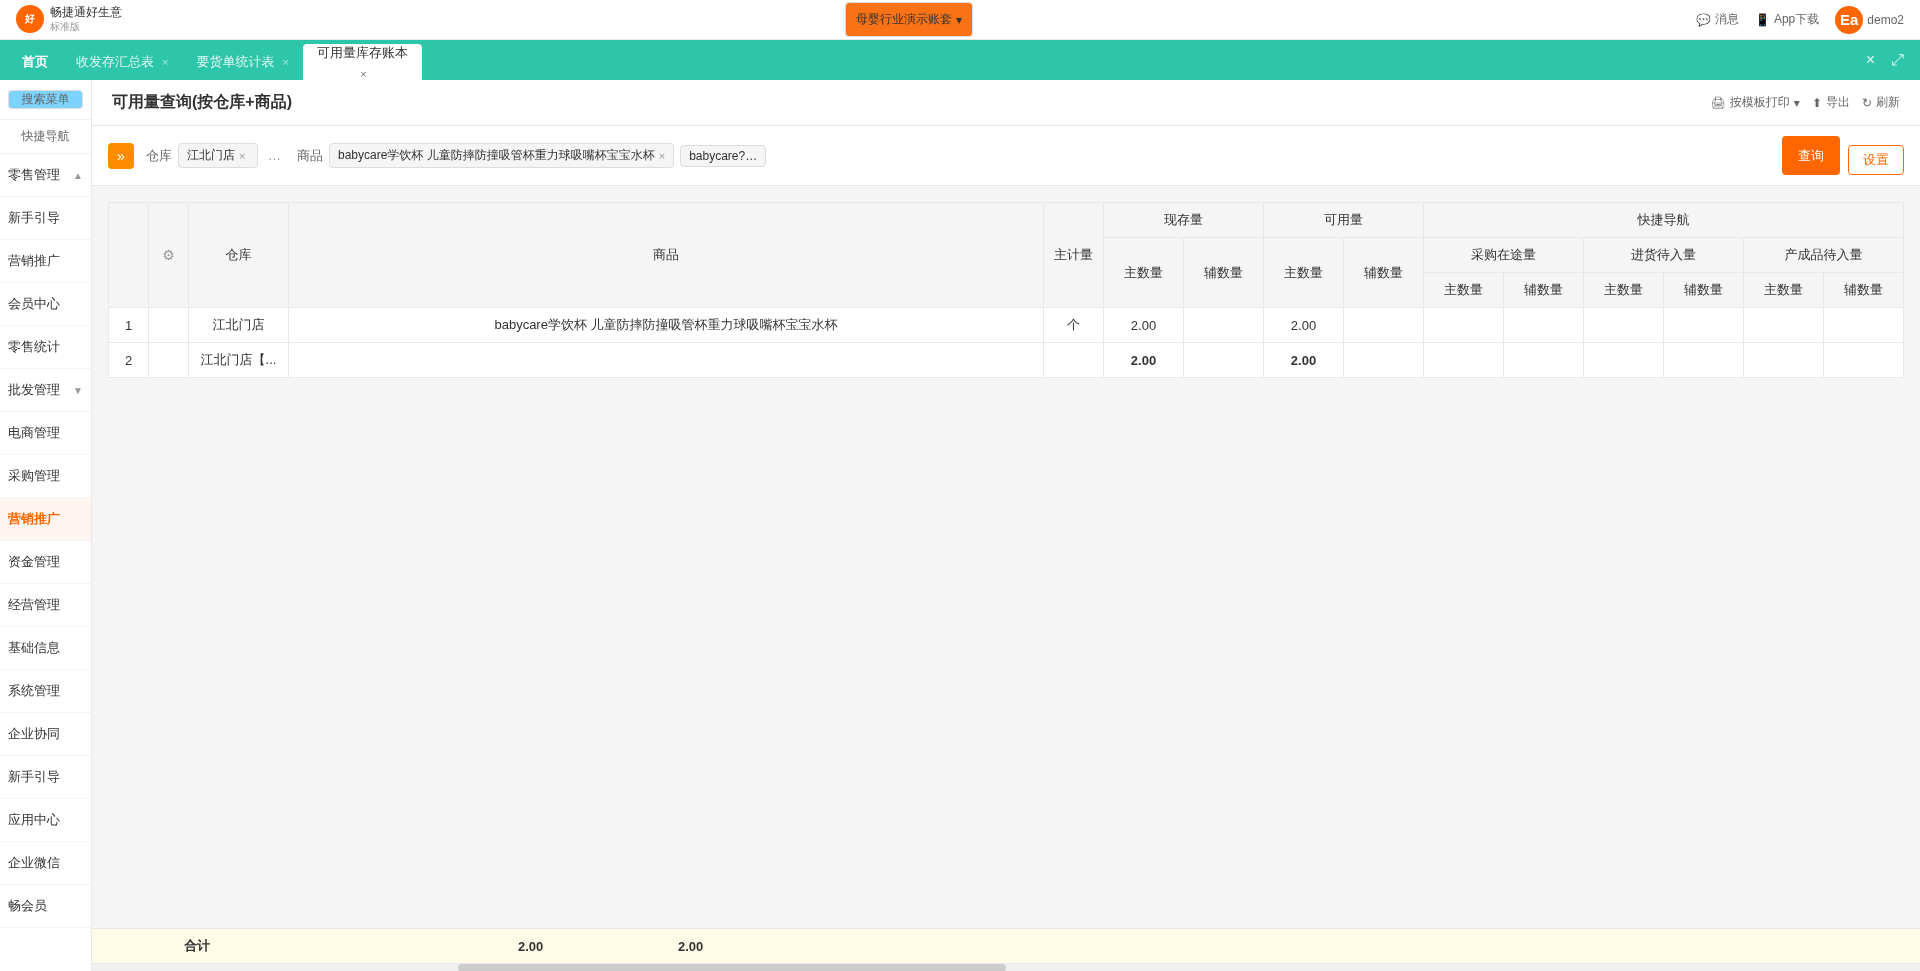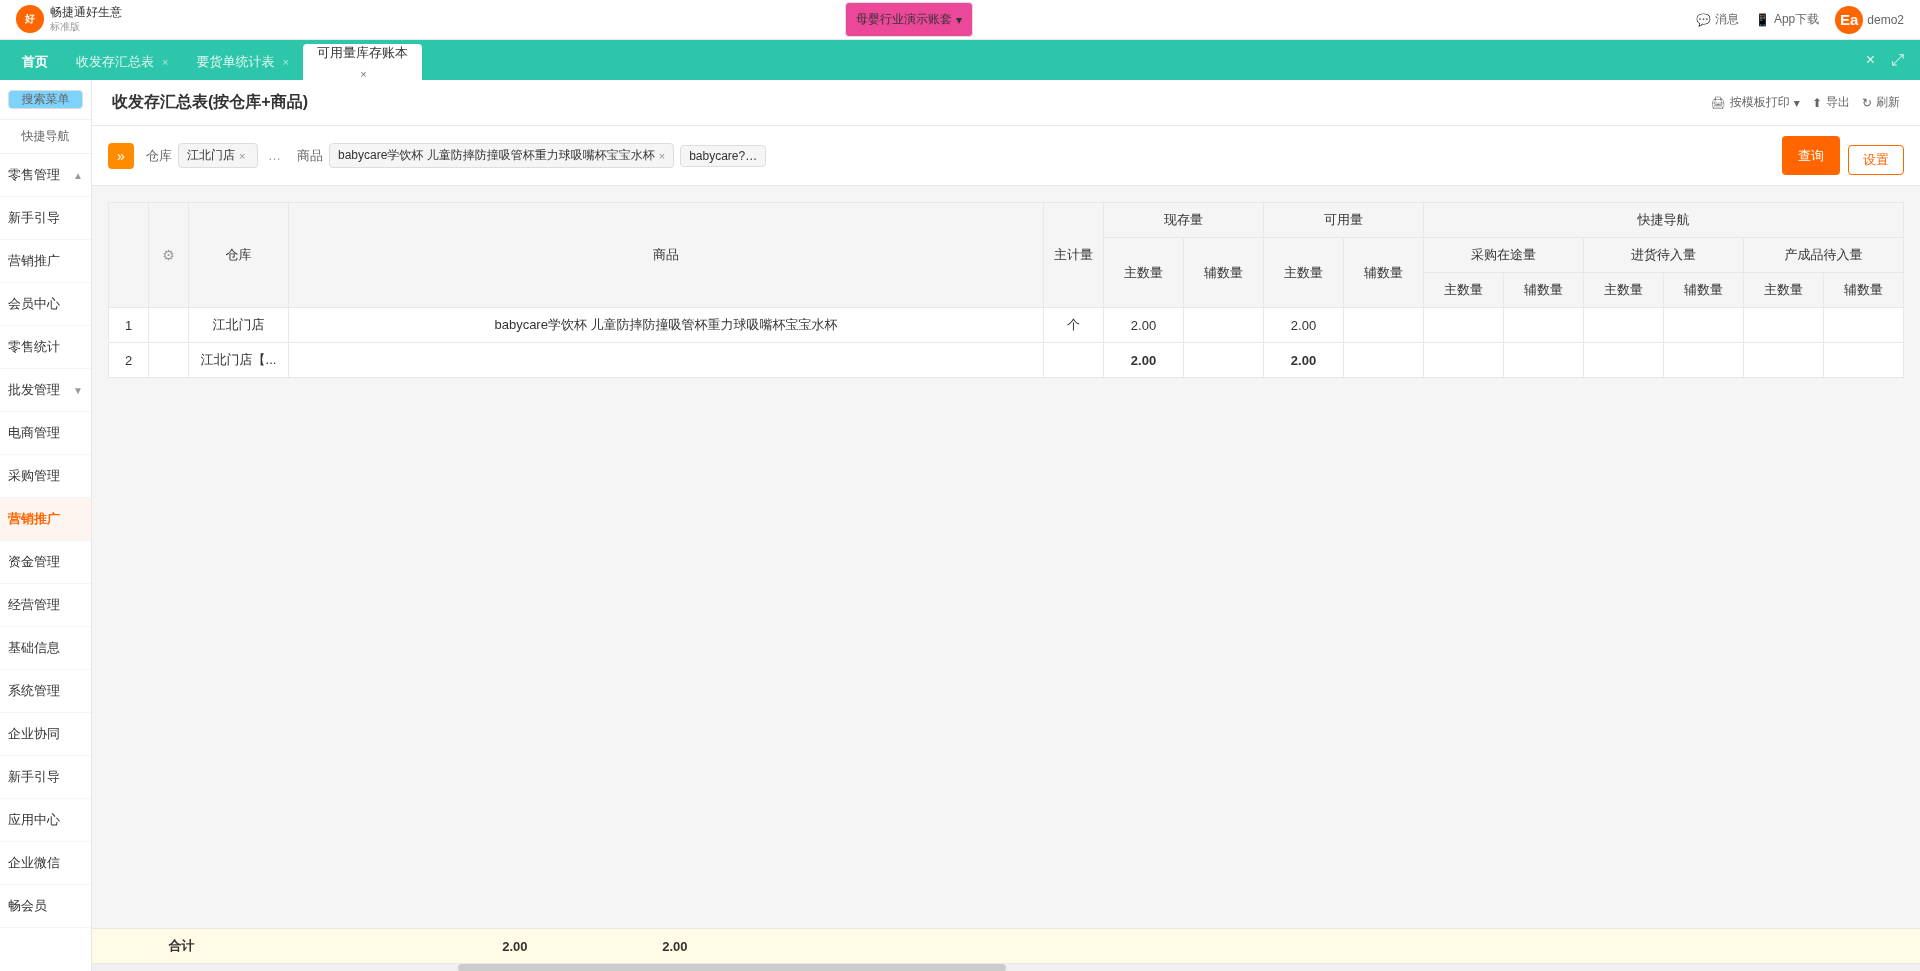--- a/index.html
+++ b/index.html
@@ -15,21 +15,21 @@
       padding: 0 16px;
       border-bottom: 1px solid #e8e8e8;
       flex-shrink: 0;
     }
     .top-bar-left { display: flex; align-items: center; gap: 8px; }
     .logo-area { display: flex; align-items: center; gap: 6px; }
     .logo-icon { width: 28px; height: 28px; background: #ff6600; border-radius: 50%; display: flex; align-items: center; justify-content: center; color: white; font-size: 10px; font-weight: bold; }
     .logo-text { font-size: 12px; color: #333; line-height: 1.2; }
     .logo-sub { font-size: 10px; color: #999; }
     .top-bar-center { display: flex; align-items: center; gap: 8px; }
-    .industry-select { display: flex; align-items: center; gap: 4px; padding: 8px 10px; border: 1px solid #ddd; border-radius: 4px; background: #ec4899; cursor: pointer; font-size: 12px; color: #333; }
+    .industry-select { display: flex; align-items: center; gap: 4px; padding: 8px 10px; border: 1px solid #ddd; border-radius: 4px; background: #f97316; cursor: pointer; font-size: 12px; color: #333; }
     .top-bar-right { display: flex; align-items: center; gap: 16px; }
     .top-bar-btn { display: flex; align-items: center; gap: 4px; font-size: 12px; color: #666; cursor: pointer; }
     .avatar { width: 28px; height: 28px; border-radius: 50%; background: #ff6600; display: flex; align-items: center; justify-content: center; color: white; font-size: 15px; font-weight: bold; overflow: hidden; }
 
     
     .nav-tabs {
       height: 40px;
       background: #2dc6aa;
       display: flex;
       align-items: stretch;
@@ -236,21 +236,21 @@
     .col-warehouse { width: 100px; text-align: left; }
     .col-product { text-align: left; }
     .col-unit { width: 60px; }
     .col-num { width: 80px; }
     .settings-icon { color: #999; font-size: 14px; }
 
     
     .table-footer {
       background: #fffbe6;
       border-top: 1px solid #e8e8e8;
-      padding: 8px 16px;
+      padding: 8px 32px;
       display: flex;
       align-items: center;
       flex-shrink: 0;
     }
     .footer-label { font-size: 13px; color: #333; font-weight: bold; width: 160px; text-align: center; }
     .footer-val { width: 80px; text-align: center; font-size: 13px; font-weight: bold; color: #333; }
 
     
     .table-scroll-bar {
       height: 8px;
@@ -388,21 +388,21 @@
       <span>企业微信</span>
     </div>
     <div class="sidebar-item">
       <span>畅会员</span>
     </div>
   </div>
 
   <div class="content-area">
 
     <div class="page-header">
-      <h2 class="page-title">收发存汇总表(按仓库+商品)</h2>
+      <h2 class="page-title">可用量查询(按仓库+商品)</h2>
       <div class="page-header-actions">
         <div class="header-action-btn">
           <span>🖨</span>
           <span>按模板打印</span>
           <span>▾</span>
         </div>
         <div class="header-action-btn">
           <span>⬆</span>
           <span>导出</span>
         </div>

